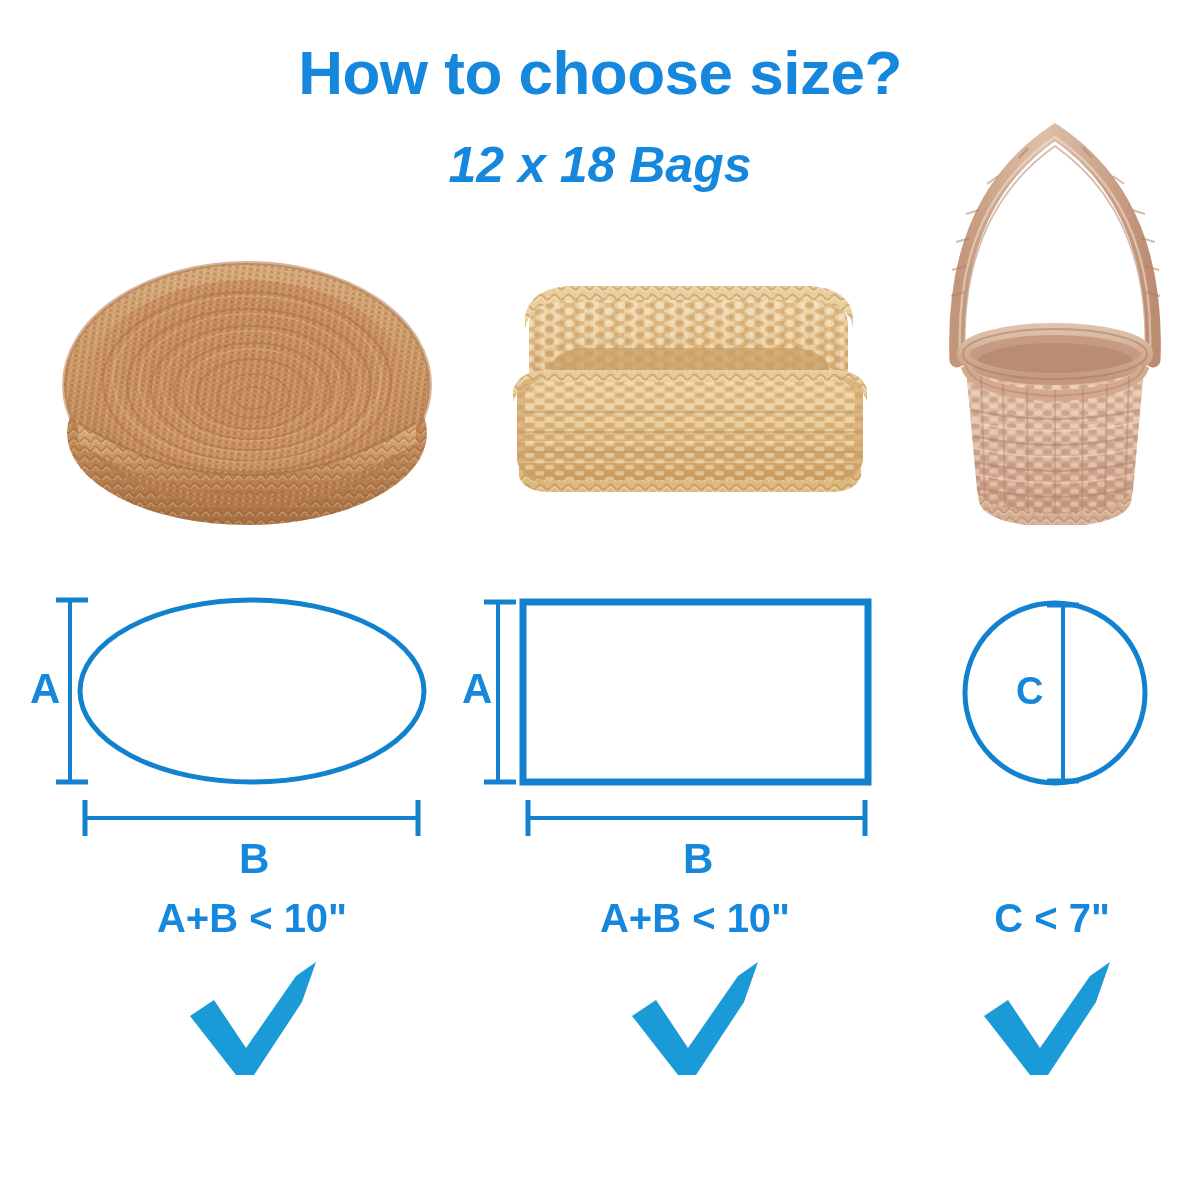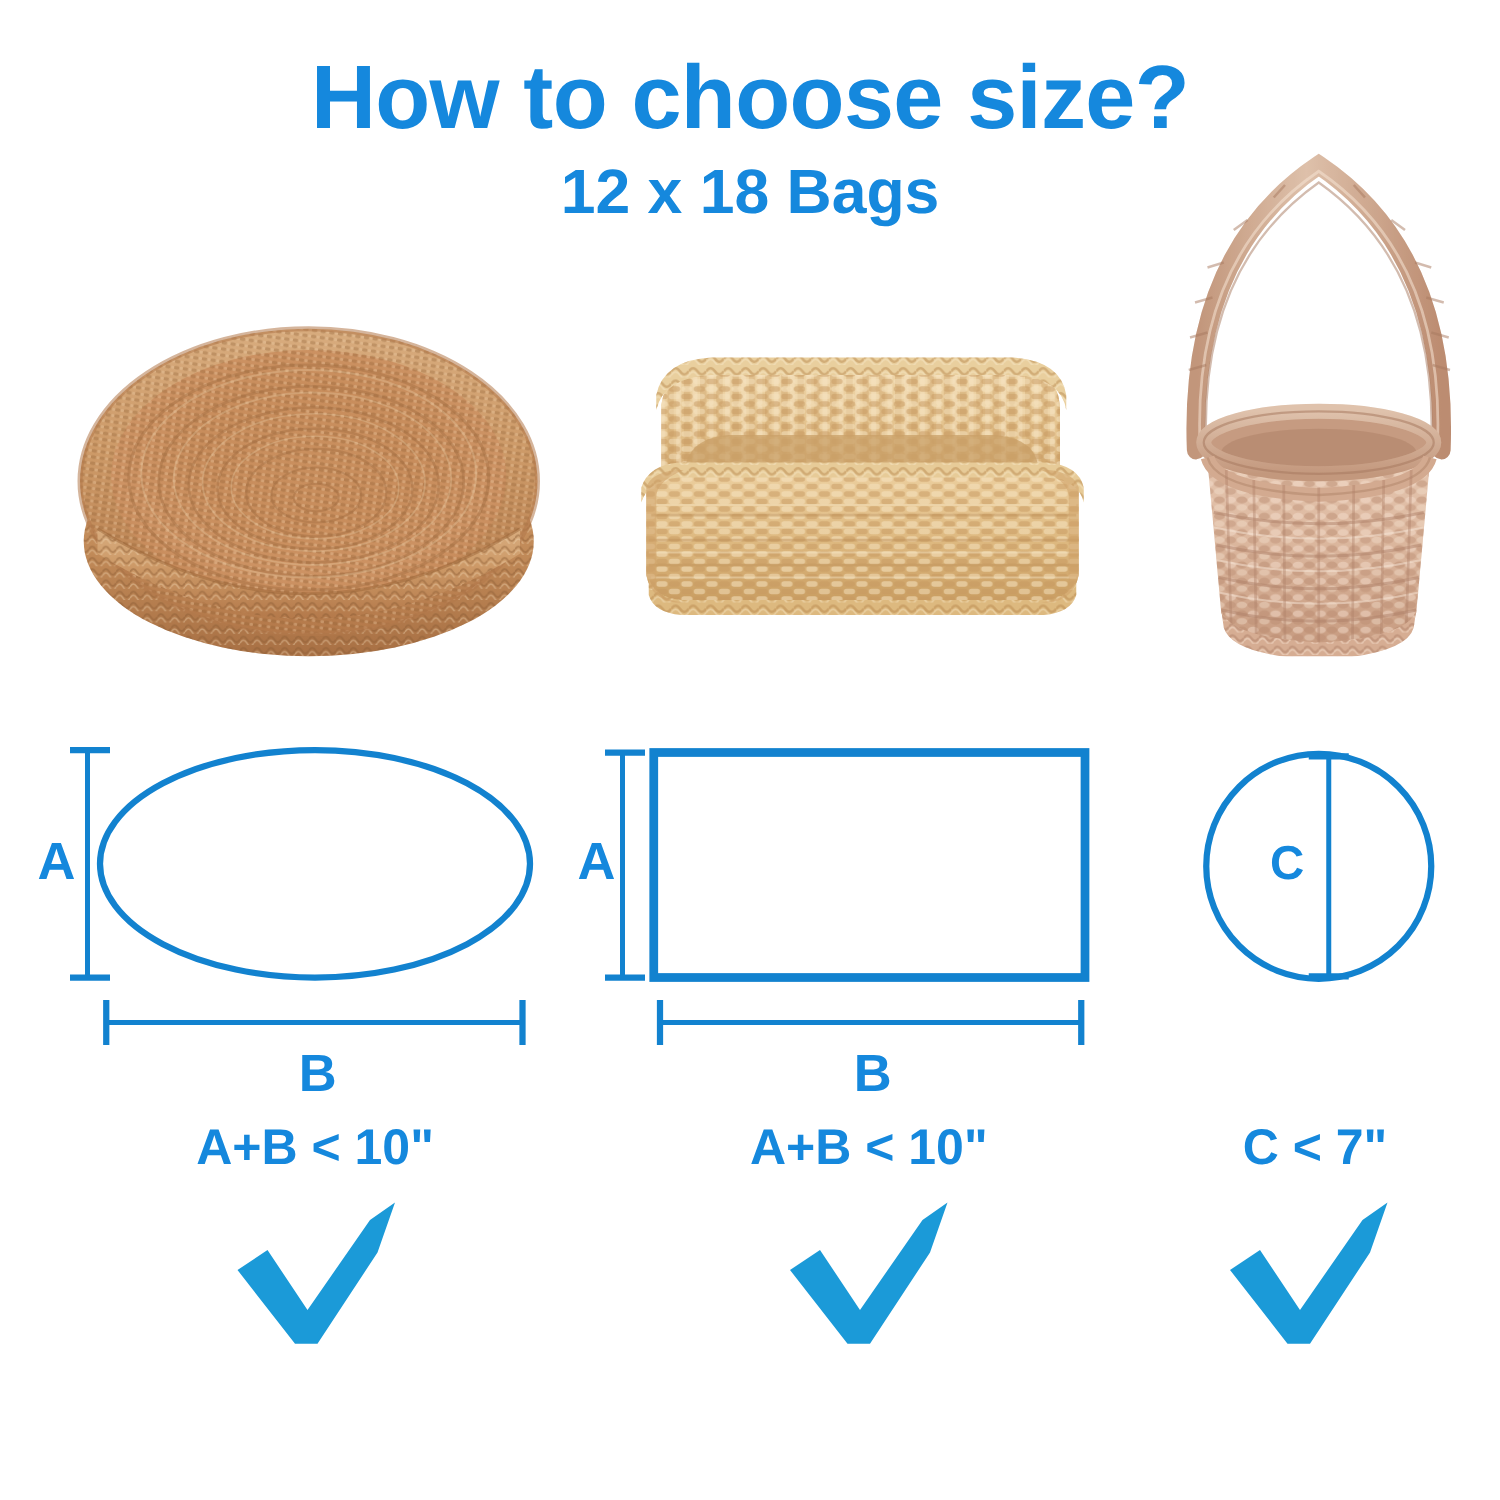--- a/index.html
+++ b/index.html
@@ -18,38 +18,39 @@
     overflow: hidden;
   }
 
   
   .title {
     position: absolute;
     left: 0;
     top: 42px;
     width: 1200px;
     text-align: center;
-    font-size: 72px;
+    font-size: 62px;
     font-weight: 700;
     letter-spacing: -0.5px;
     color: #1588dd;
     line-height: 1.0;
     white-space: nowrap;
   }
   .subtitle {
     position: absolute;
     left: 0;
-    top: 128px;
+    top: 140px;
     width: 1200px;
     text-align: center;
     font-size: 50px;
     font-weight: 600;
     color: #1588dd;
     line-height: 1.0;
     white-space: nowrap;
+    font-style: italic;
   }
 
   
   .photo {
     position: absolute;
   }
 
   
   .diagram-svg {
     position: absolute;

